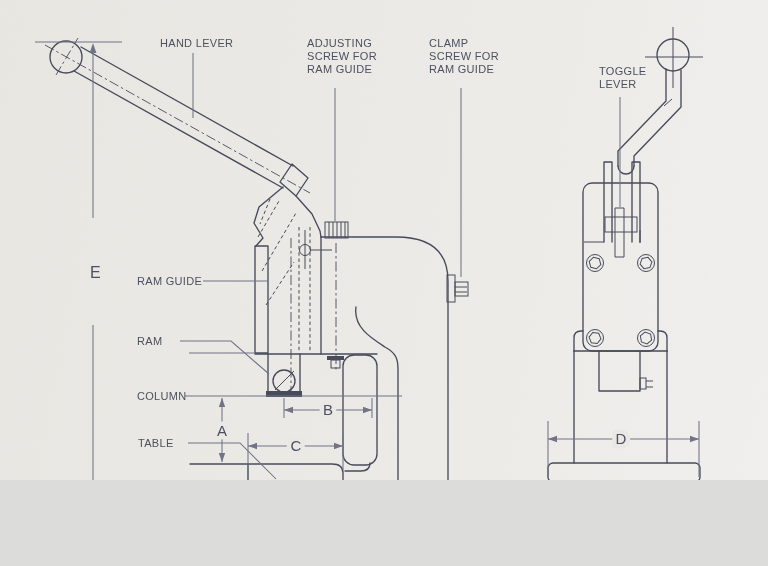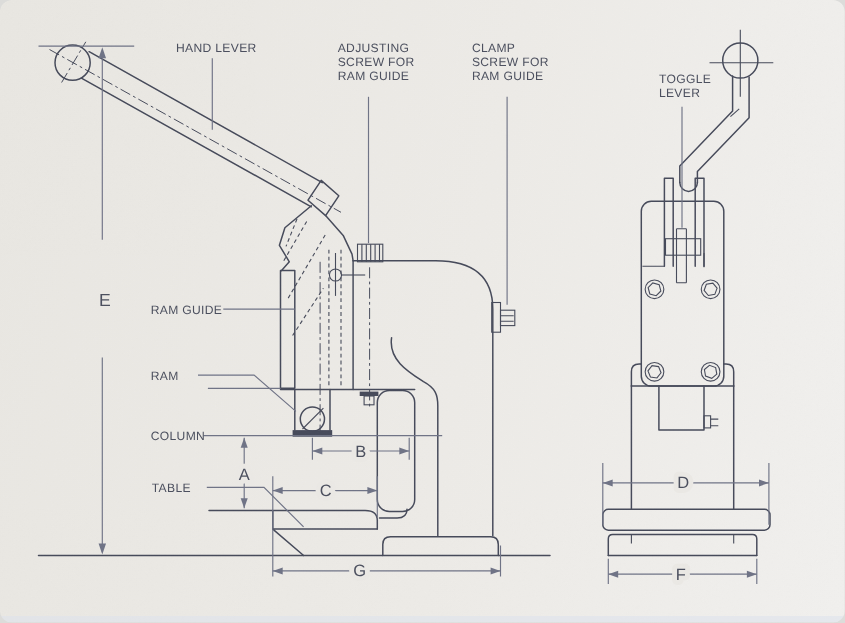--- a/index.html
+++ b/index.html
@@ -1,23 +1,22 @@
 <!DOCTYPE html>
 <html style="--paper: #ebe9e5; --line: #464a5a; --dim: #6f7386; --ink: #4b4f5e;"><head>
 <meta charset="utf-8">
 <style>
   :root{
     --paper:#ebe9e5; --line:#464a5a; --dim:#6f7386; --ink:#4b4f5e;
   }
   html,body{margin:0;padding:0;background:#dcdcda;}
   .stage{
-    width:768px;height:566px;position:relative;overflow:hidden;
+    width:768px;height:480px;position:relative;overflow:hidden;
     background:linear-gradient(100deg,#e9e7e2 0%,#edebe7 55%,#f1f0ee 100%);
     font-family:"Liberation Sans",sans-serif;
-    border-radius:11px;
   }
   svg{position:absolute;inset:0;display:block;}
   .obj{stroke:var(--line);stroke-width:1.35;fill:none;stroke-linecap:round;stroke-linejoin:round;}
   .objthin{stroke:var(--line);stroke-width:1;fill:none;}
   .hid{stroke:var(--line);stroke-width:1;fill:none;stroke-dasharray:3.5 2.8;}
   .cl{stroke:var(--line);stroke-width:.9;fill:none;stroke-dasharray:10 3 2.5 3;}
   .dim{stroke:var(--dim);stroke-width:1.05;fill:none;}
   .lead{stroke:var(--dim);stroke-width:1.05;fill:none;}
   .arr{fill:var(--dim);stroke:none;}
   .blk{fill:var(--line);stroke:none;}

